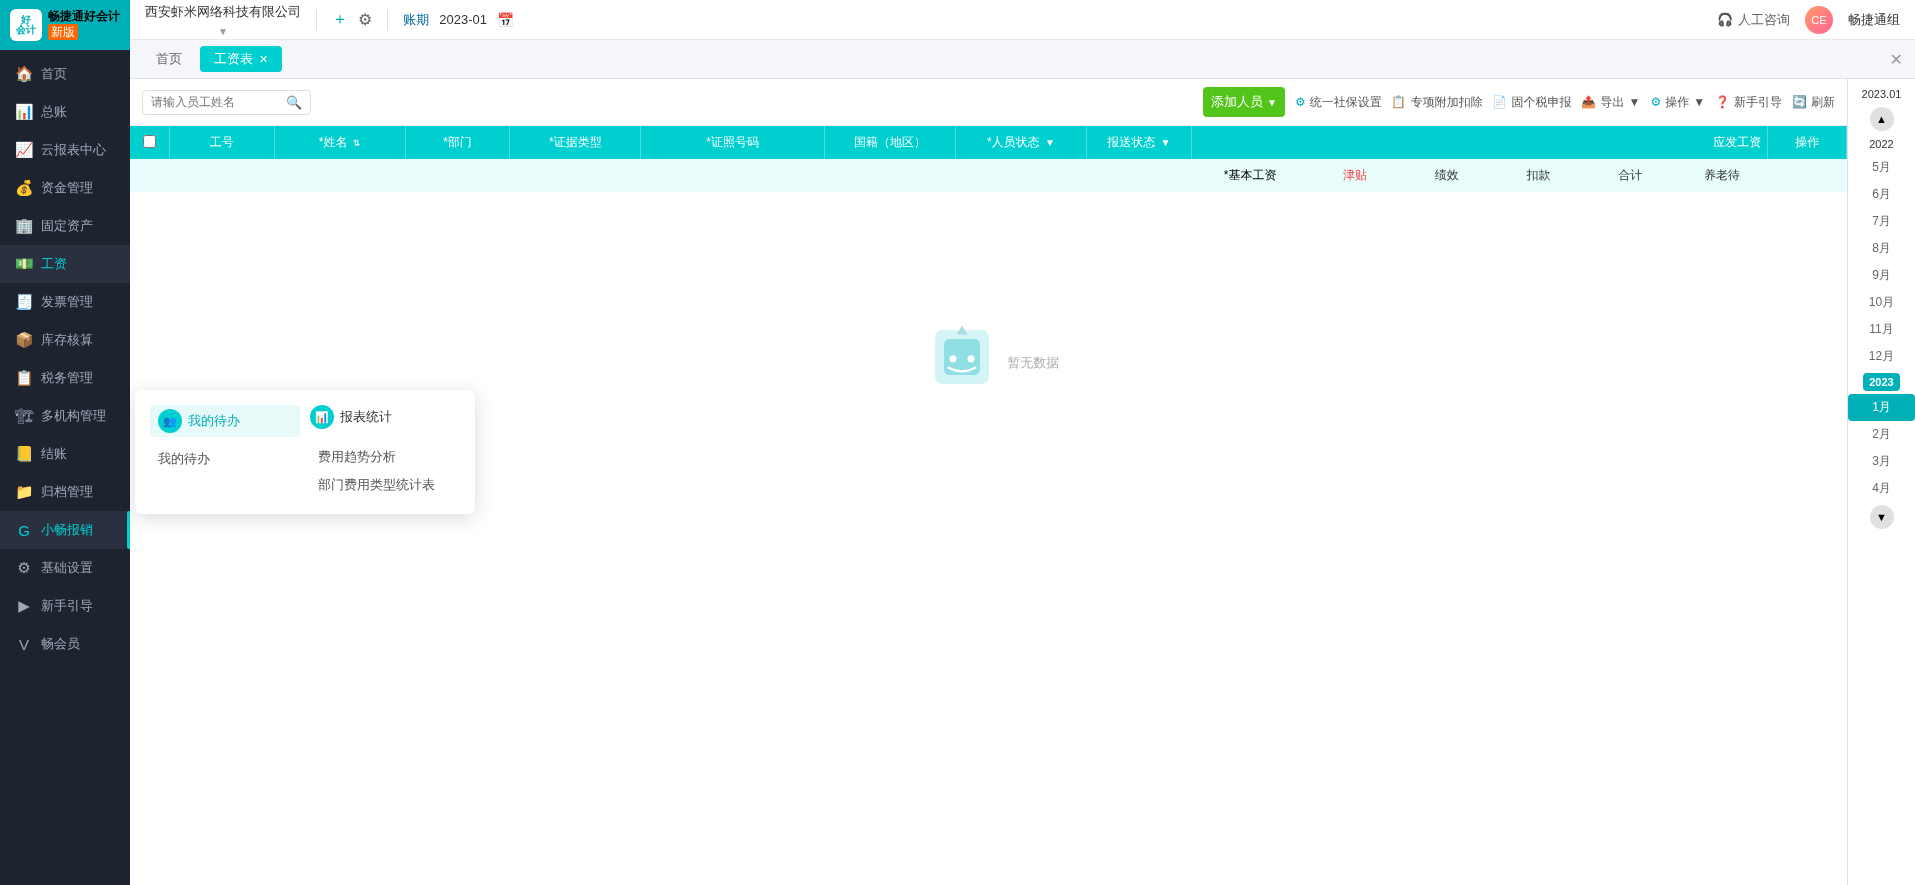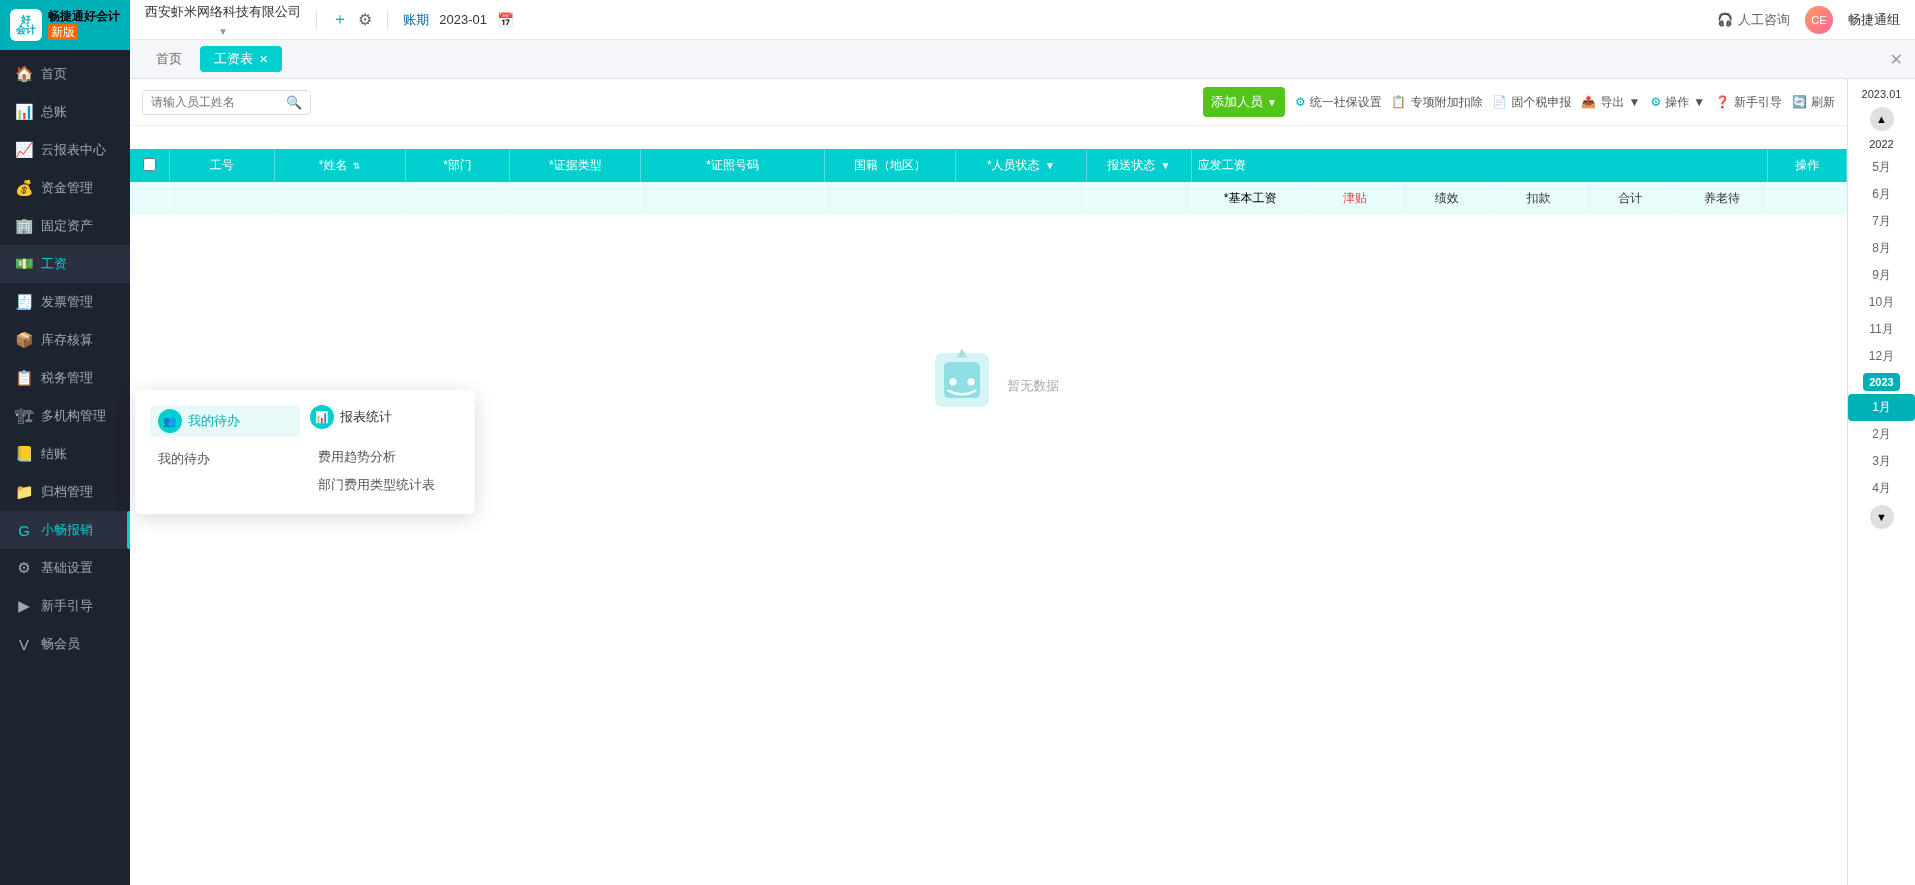--- a/index.html
+++ b/index.html
@@ -54,21 +54,21 @@
     .search-box { display: flex; align-items: center; border: 1px solid #ddd; border-radius: 4px; padding: 4px 8px; gap: 5px; background: #fff; }
     .search-input { border: none; outline: none; font-size: 12px; color: #999; width: 130px; }
     .search-icon { color: #999; font-size: 13px; }
     .toolbar-right { margin-left: auto; display: flex; align-items: center; gap: 10px; }
     .add-people-btn { background: #52c41a; color: #fff; border: none; border-radius: 4px; padding: 6px 8px; font-size: 13px; cursor: pointer; display: flex; align-items: center; gap: 4px; }
     .add-people-btn .dropdown-arrow { font-size: 10px; }
     .toolbar-action { display: flex; align-items: center; gap: 4px; color: #555; font-size: 12px; cursor: pointer; }
     .toolbar-action .icon { color: #00b0b9; }
 
     
-    .table-wrapper { overflow: auto; flex: 1; margin-top: 23px; }
+    .table-wrapper { overflow: auto; flex: 1; }
     .wage-table { width: 100%; border-collapse: collapse; }
     .wage-table th { background: #00cfcf; color: #fff; padding: 8px 6px; font-size: 12px; font-weight: normal; text-align: center; border-right: 1px solid rgba(255,255,255,0.3); white-space: nowrap; }
     .wage-table .sub-header th { background: #e8fcfc; color: #333; }
     .wage-table th .sort-icon { font-size: 9px; margin-left: 2px; }
 
     
     .empty-state { display: flex; align-items: center; justify-content: center; padding: 60px 0; }
     .empty-icon { width: 90px; height: 90px; margin-bottom: 12px; }
     .empty-text { color: #aaa; font-size: 13px; }
 
@@ -290,21 +290,21 @@
                 <th class="col-cert-num"><span>*证照号码</span></th>
                 <th class="col-country"><span>国籍（地区）</span></th>
                 <th class="col-status">
                   <span>*人员状态</span>
                   <span class="filter-icon">▼</span>
                 </th>
                 <th class="col-report">
                   <span>报送状态</span>
                   <span class="filter-icon">▼</span>
                 </th>
-                <th colspan="6" style="text-align:left;">
+                <th colspan="6" style="text-align:right;">
                   <span>应发工资</span>
                 </th>
                 <th class="col-operation">
                   <span>操作</span>
                 </th>
               </tr>
               <tr class="sub-header">
                 <th></th>
                   <th></th>
                   <th></th>

